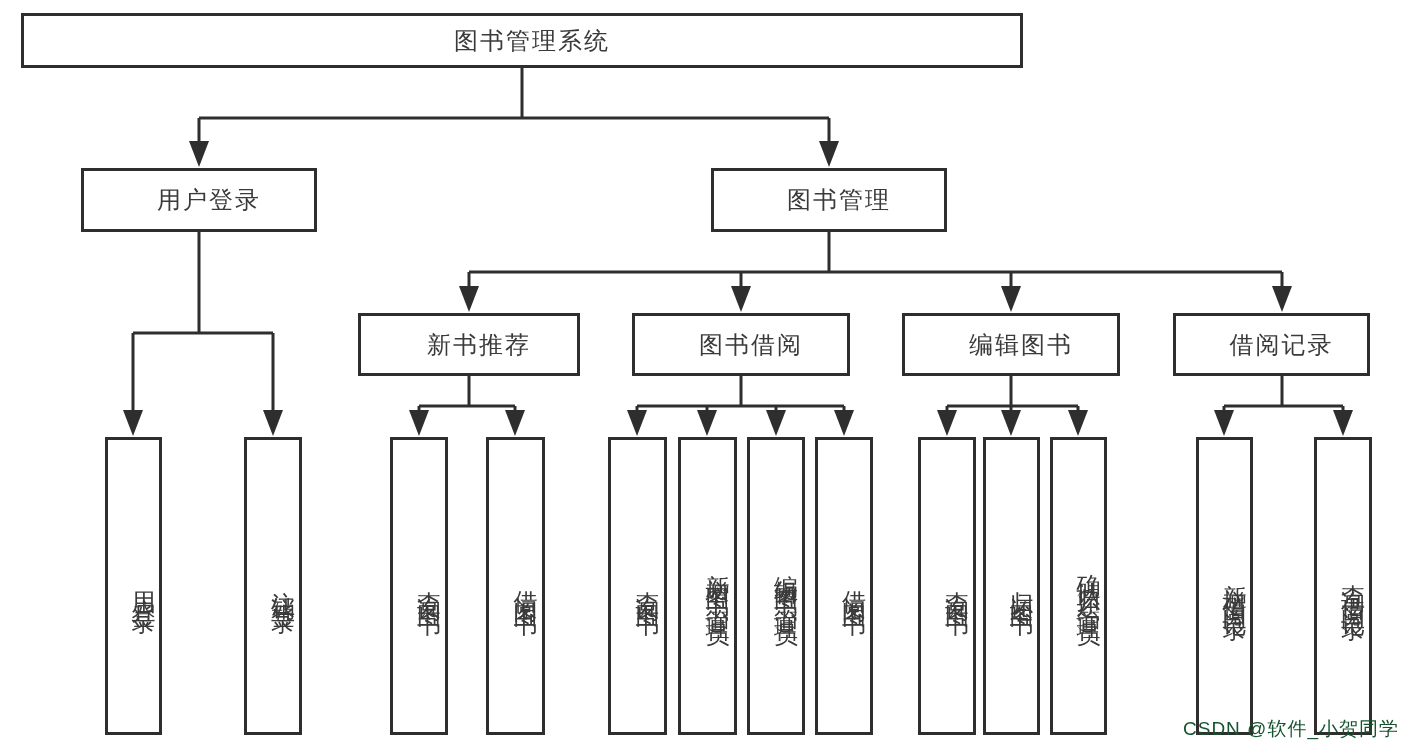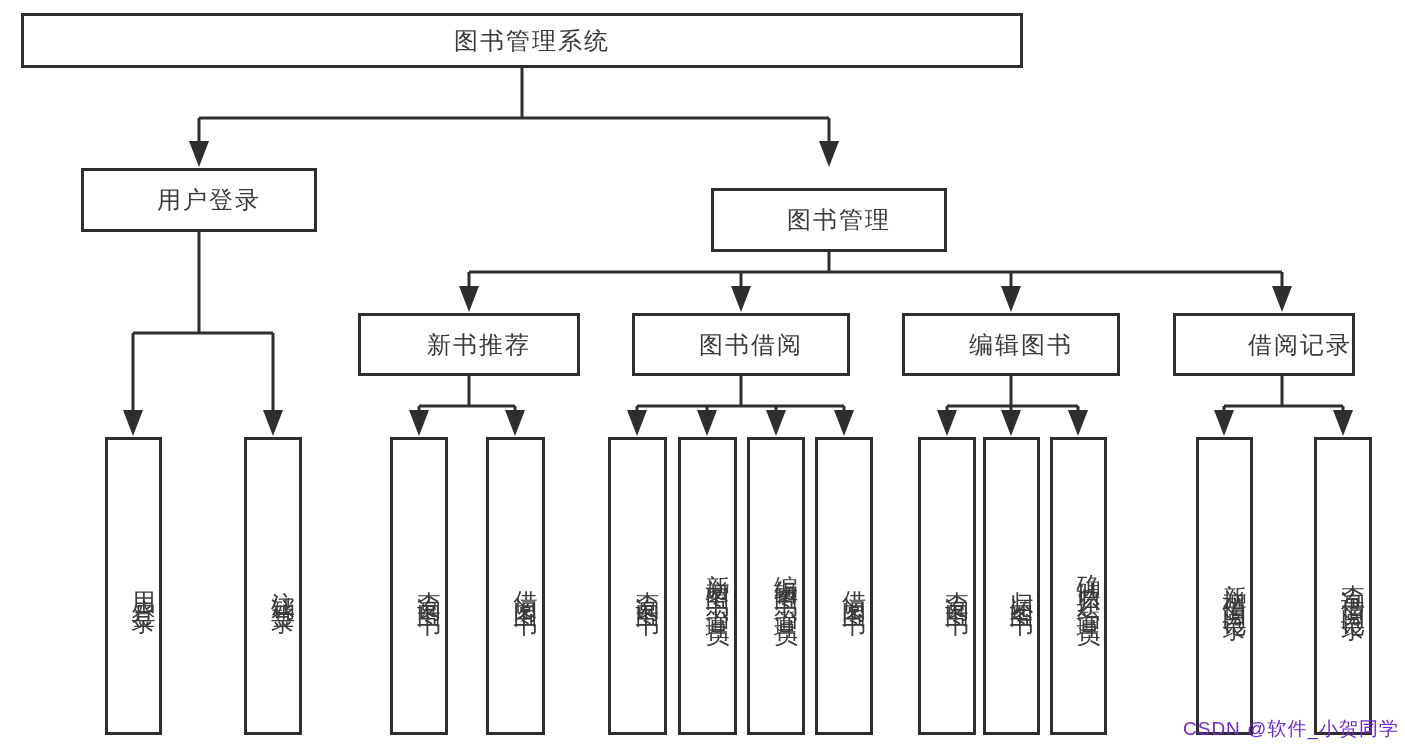--- a/index.html
+++ b/index.html
@@ -39,21 +39,21 @@
     writing-mode: vertical-rl;
     text-orientation: mixed;
     letter-spacing: 7px;
     white-space: nowrap;
   }
   .watermark {
     position: absolute;
     left: 1183px;
     top: 716px;
     font-size: 19px;
-    color: #6d28d9;
+    color: #14532d;
     letter-spacing: 1px;
     white-space: nowrap;
     z-index: 5;
   }
 </style>
 </head>
 <body>
 
 <div id="stage">
 
@@ -97,34 +97,34 @@
     </g>
   </svg>
 
   <div class="node" style="left:21px; top:13px; width:1002px; height:55px;">
     <span>图书管理系统</span>
   </div>
 
   <div class="node" style="left:81px; top:168px; width:236px; height:64px;">
     <span>用户登录</span>
   </div>
-  <div class="node" style="left:711px; top:168px; width:236px; height:64px;margin-top:20px;">
+  <div class="node" style="left:711px; top:168px; width:236px; height:64px;">
     <span>图书管理</span>
   </div>
 
   <div class="node" style="left:358px; top:313px; width:222px; height:63px;text-align:center;">
     <span>新书推荐</span>
   </div>
   <div class="node" style="left:632px; top:313px; width:218px; height:63px;">
     <span>图书借阅</span>
   </div>
   <div class="node" style="left:902px; top:313px; width:218px; height:63px;">
     <span>编辑图书</span>
   </div>
-  <div class="node" style="left:1173px; top:313px; width:182px; height:63px;justify-content:flex-end;">
+  <div class="node" style="left:1173px; top:313px; width:197px; height:63px;">
     <span>借阅记录</span>
   </div>
 
   <div class="node vert" style="left:105px; top:437px; width:57px; height:298px;">
     <span>用户登录</span>
   </div>
   <div class="node vert" style="left:244px; top:437px; width:58px; height:298px;">
     <span>注销登录</span>
   </div>
 

